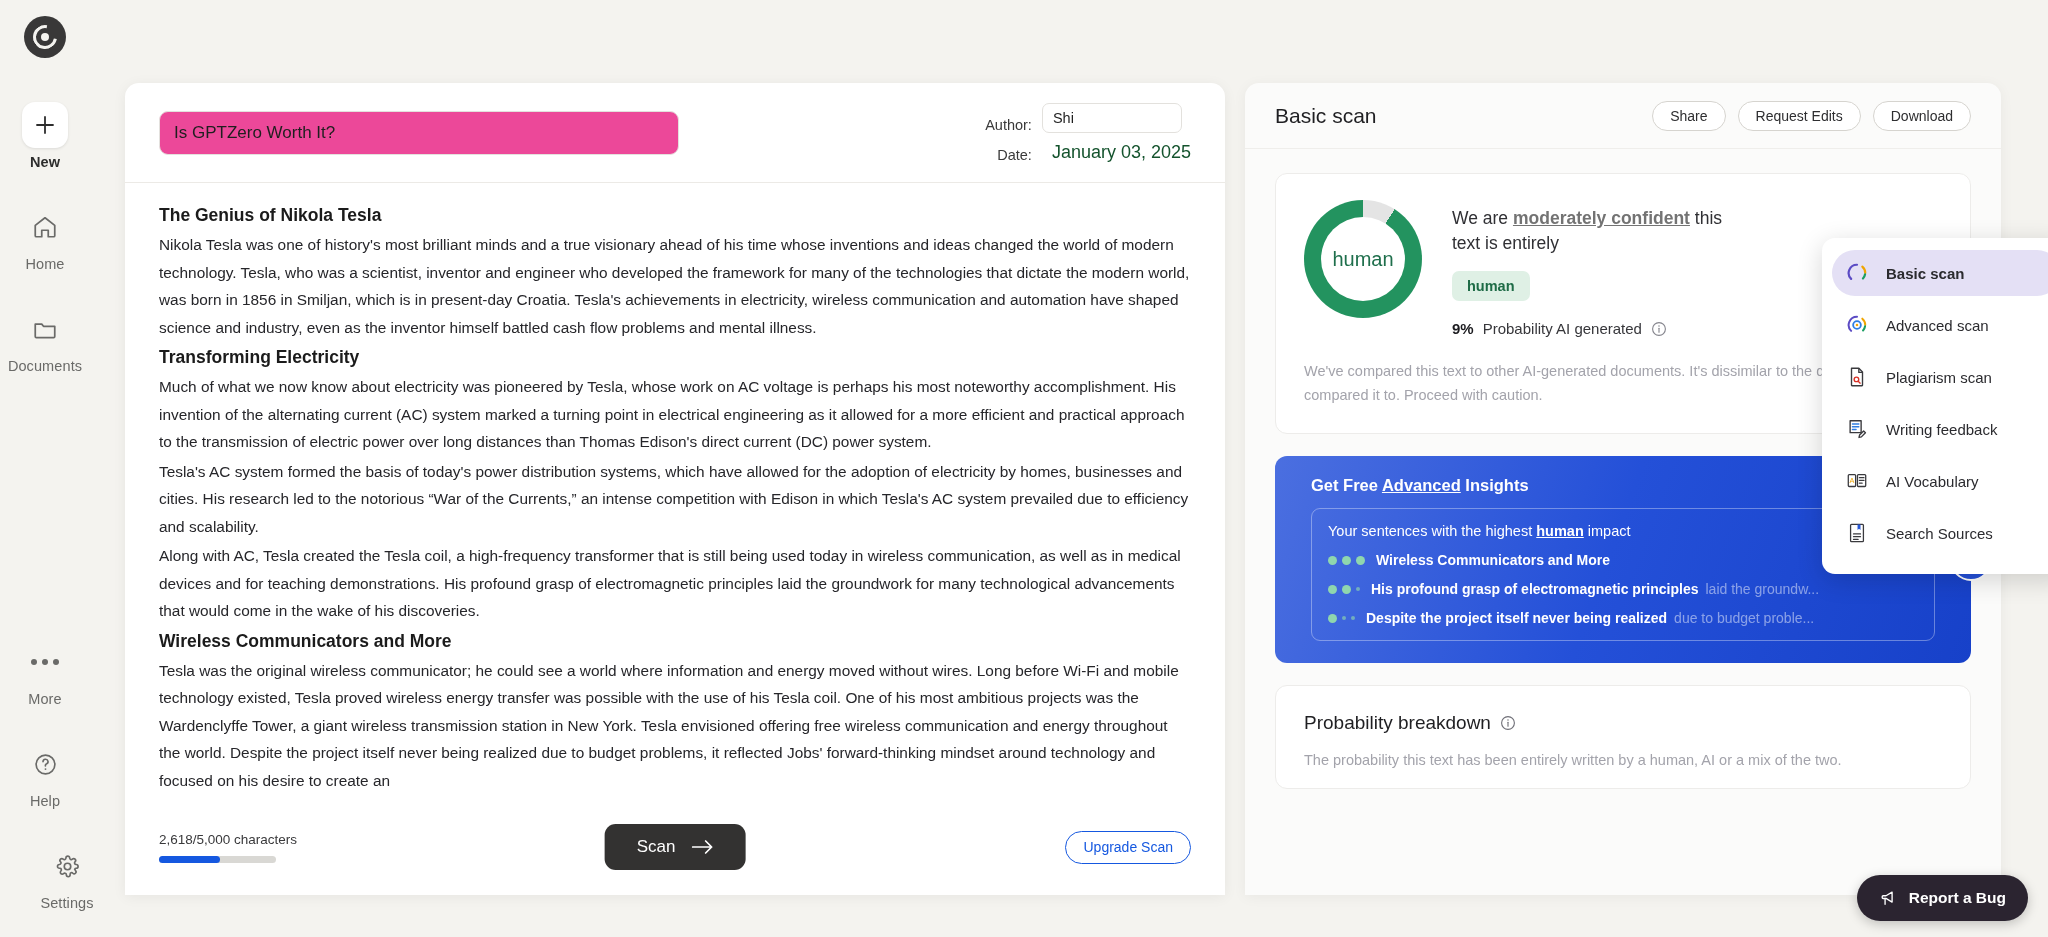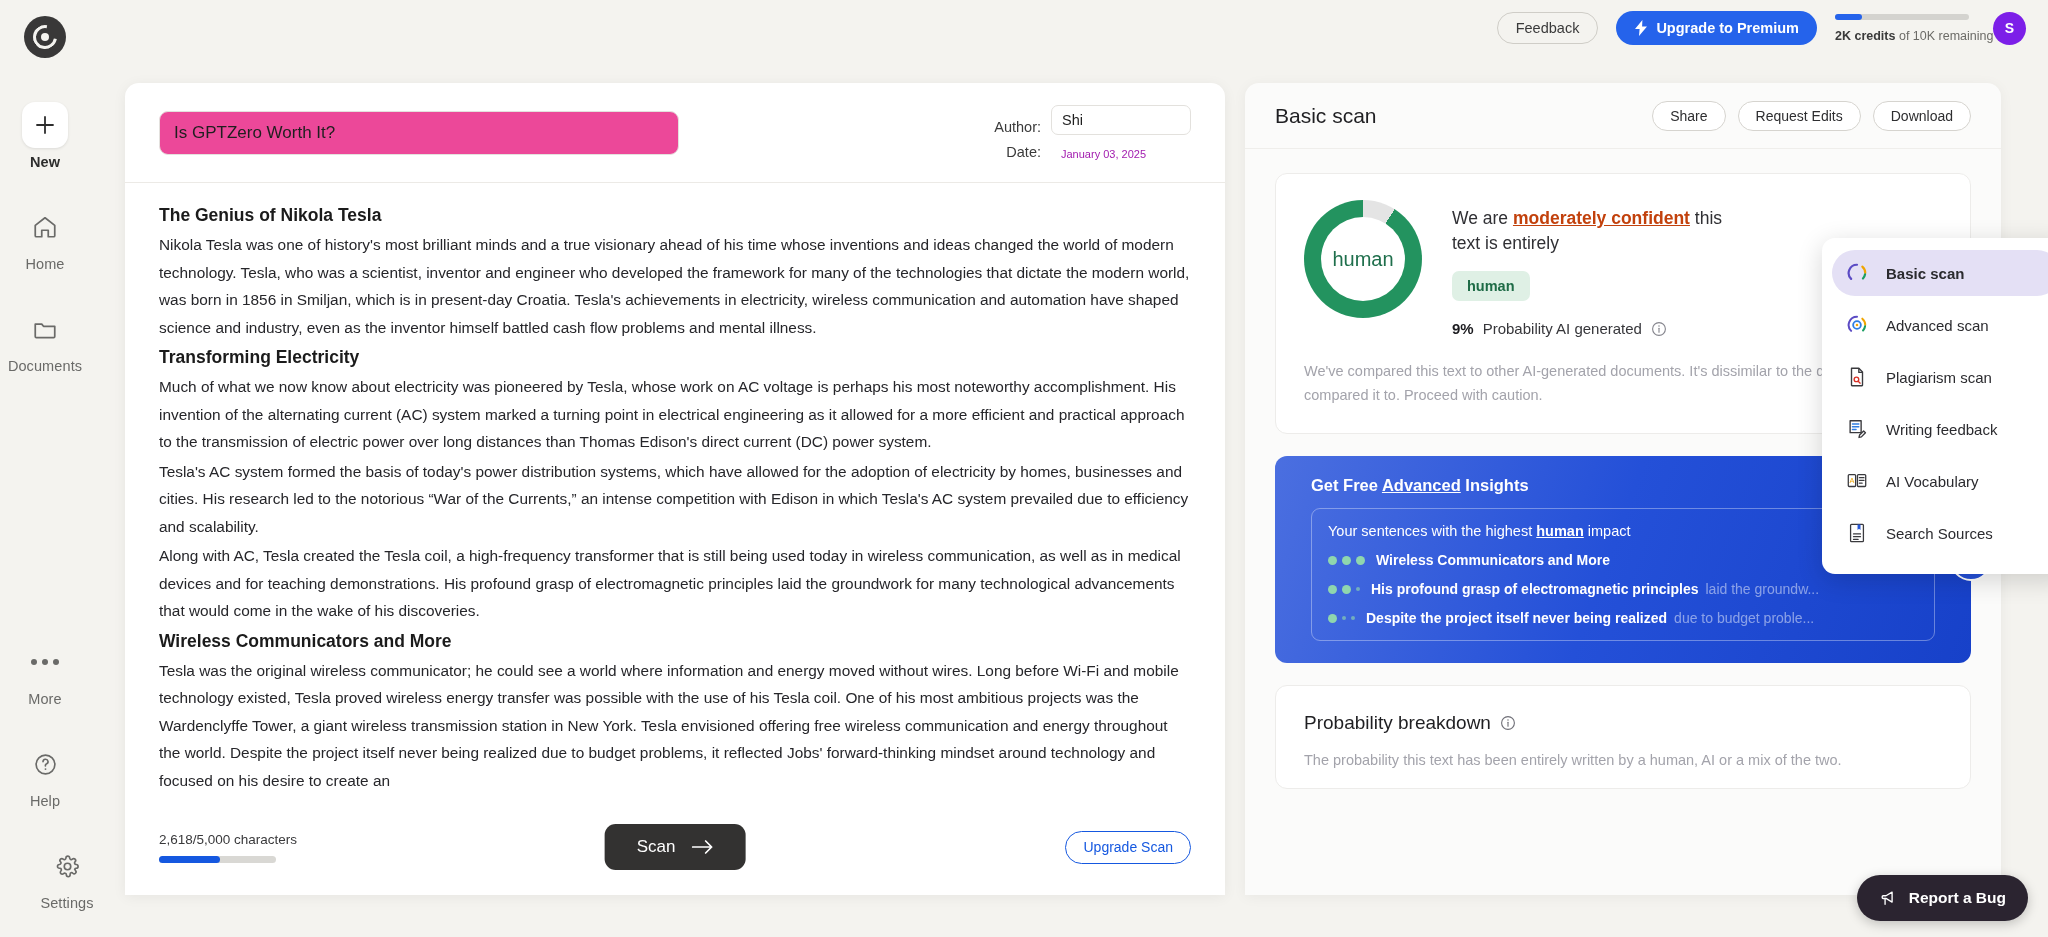--- a/index.html
+++ b/index.html
@@ -90,21 +90,21 @@
     padding: 0 14px; font-size: 17px; color: #1f1f1f; font-family: inherit;
     background: #ec4899; outline: none;
   }
   .meta { margin-left: auto; display: flex; flex-direction: column; gap: 9px; }
   .meta-row { display: flex; align-items: flex-end; gap: 10px; }
   .meta-label { font-size: 14.5px; color: #3a3a3a; width: 60px; text-align: right; }
   .author-input {
     width: 140px; height: 30px; border: 1px solid #e3e1dd; border-radius: 7px;
     padding: 0 10px; font-size: 14.5px; color: #1f1f1f; font-family: inherit; outline: none;
   }
-  .date-val { font-size: 11px; color: #a21caf; padding-left: 10px; }
+  .date-val { font-size: 18px; color: #14532d; padding-left: 10px; }
 
   .doc-body { flex: 1; padding: 16px 34px 0 34px; overflow: hidden; position: relative; }
   .doc-body h3 { font-size: 17.5px; color: #1b1b1b; font-weight: 700; margin: 6px 0 5px; }
   .doc-body p { font-size: 15.4px; line-height: 27.5px; color: #26262a; margin: 0 0 2px; }
 
   .editor-foot {
     height: 96px; flex: none; display: flex; align-items: center; padding: 0 34px; position: relative;
     background: linear-gradient(to bottom, rgba(255,255,255,.55), #ffffff 42%);
   }
   .charwrap { display: flex; flex-direction: column; gap: 9px; }
@@ -153,21 +153,21 @@
   .donut::after {
     content: ""; position: absolute; left: 17px; top: 17px; width: 84px; height: 84px;
     border-radius: 50%; background: #fff;
   }
   .donut span {
     position: absolute; inset: 0; display: flex; align-items: center; justify-content: center;
     z-index: 2; font-size: 20px; color: #1f6f4c;
   }
   .vtext { padding-top: 6px; }
   .vline { font-size: 17.5px; color: #303034; line-height: 25px; max-width: 300px; }
-  .vline u { text-decoration: underline; font-weight: 700; color: #c2410c; }
+  .vline u { text-decoration: underline; font-weight: 700; color: #737373; }
   .badge {
     display: inline-block; margin-top: 15px; background: #dff0e5; color: #1e6b46;
     font-size: 14.5px; font-weight: 700; padding: 7px 15px; border-radius: 7px;
   }
   .prob { margin-top: 19px; font-size: 15px; color: #36363a; display: flex; align-items: center; gap: 9px; }
   .prob b { color: #1b1b1f; font-weight: 700; }
   .note { margin-top: 22px; font-size: 14.5px; line-height: 24px; color: #a3a3ab; }
 
   .insights {
     background: linear-gradient(110deg, #4b6fe0 0%, #2450d8 48%, #1741c9 100%);
@@ -279,43 +279,20 @@
           <svg width="25" height="25" viewBox="0 0 24 24" fill="none" stroke="#6a6a68" stroke-width="1.6" stroke-linejoin="round">
               <circle cx="12" cy="12" r="3.1"></circle>
               <path d="M19.3 14.2a1.5 1.5 0 0 0 .3 1.65l.06.05a1.8 1.8 0 1 1-2.55 2.55l-.05-.06a1.5 1.5 0 0 0-1.65-.3 1.5 1.5 0 0 0-.9 1.37V20a1.8 1.8 0 0 1-3.6 0v-.09A1.5 1.5 0 0 0 9.9 18.5a1.5 1.5 0 0 0-1.65.3l-.05.06A1.8 1.8 0 1 1 5.65 16.3l.06-.05a1.5 1.5 0 0 0 .3-1.65 1.5 1.5 0 0 0-1.37-.9H4.2a1.8 1.8 0 0 1 0-3.6h.09a1.5 1.5 0 0 0 1.37-.95 1.5 1.5 0 0 0-.3-1.65l-.06-.05A1.8 1.8 0 1 1 7.85 4.9l.05.06a1.5 1.5 0 0 0 1.65.3h.05a1.5 1.5 0 0 0 .9-1.37V3.8a1.8 1.8 0 0 1 3.6 0v.09a1.5 1.5 0 0 0 .9 1.37 1.5 1.5 0 0 0 1.65-.3l.05-.06a1.8 1.8 0 1 1 2.55 2.55l-.06.05a1.5 1.5 0 0 0-.3 1.65v.05a1.5 1.5 0 0 0 1.37.9h.09a1.8 1.8 0 0 1 0 3.6h-.09a1.5 1.5 0 0 0-1.37.9z"></path>
             </svg>
         </div>
         <div class="nav-label">Settings</div>
       </div>
     </div>
   </div>
 
-  <div class="topbar">
-    <button class="btn-feedback">Feedback</button>
-
-    <button class="btn-premium">
-      <span style="display:flex;">
-        <svg width="14" height="16" viewBox="0 0 14 16">
-            <path d="M8.4 0 1 9h4.6L5 16 13 6.6H8.1z" fill="#fff"></path>
-          </svg>
-      </span>
-      <span>Upgrade to Premium</span>
-    </button>
-
-    <div class="credits">
-      <div class="credit-track">
-        <div class="credit-fill" style="width: 20%;"></div>
-      </div>
-      <div class="credit-text">
-        <b>2K credits</b><span> of 10K remaining</span>
-      </div>
-    </div>
-
-    <div class="avatar">S</div>
-  </div>
 
   <div class="editor">
     <div class="editor-head">
       <input class="title-input" value="Is GPTZero Worth It?" style="">
       <div class="meta">
         <div class="meta-row">
           <span class="meta-label">Author:</span>
           <input class="author-input" value="Shi" style="">
         </div>
         <div class="meta-row">

